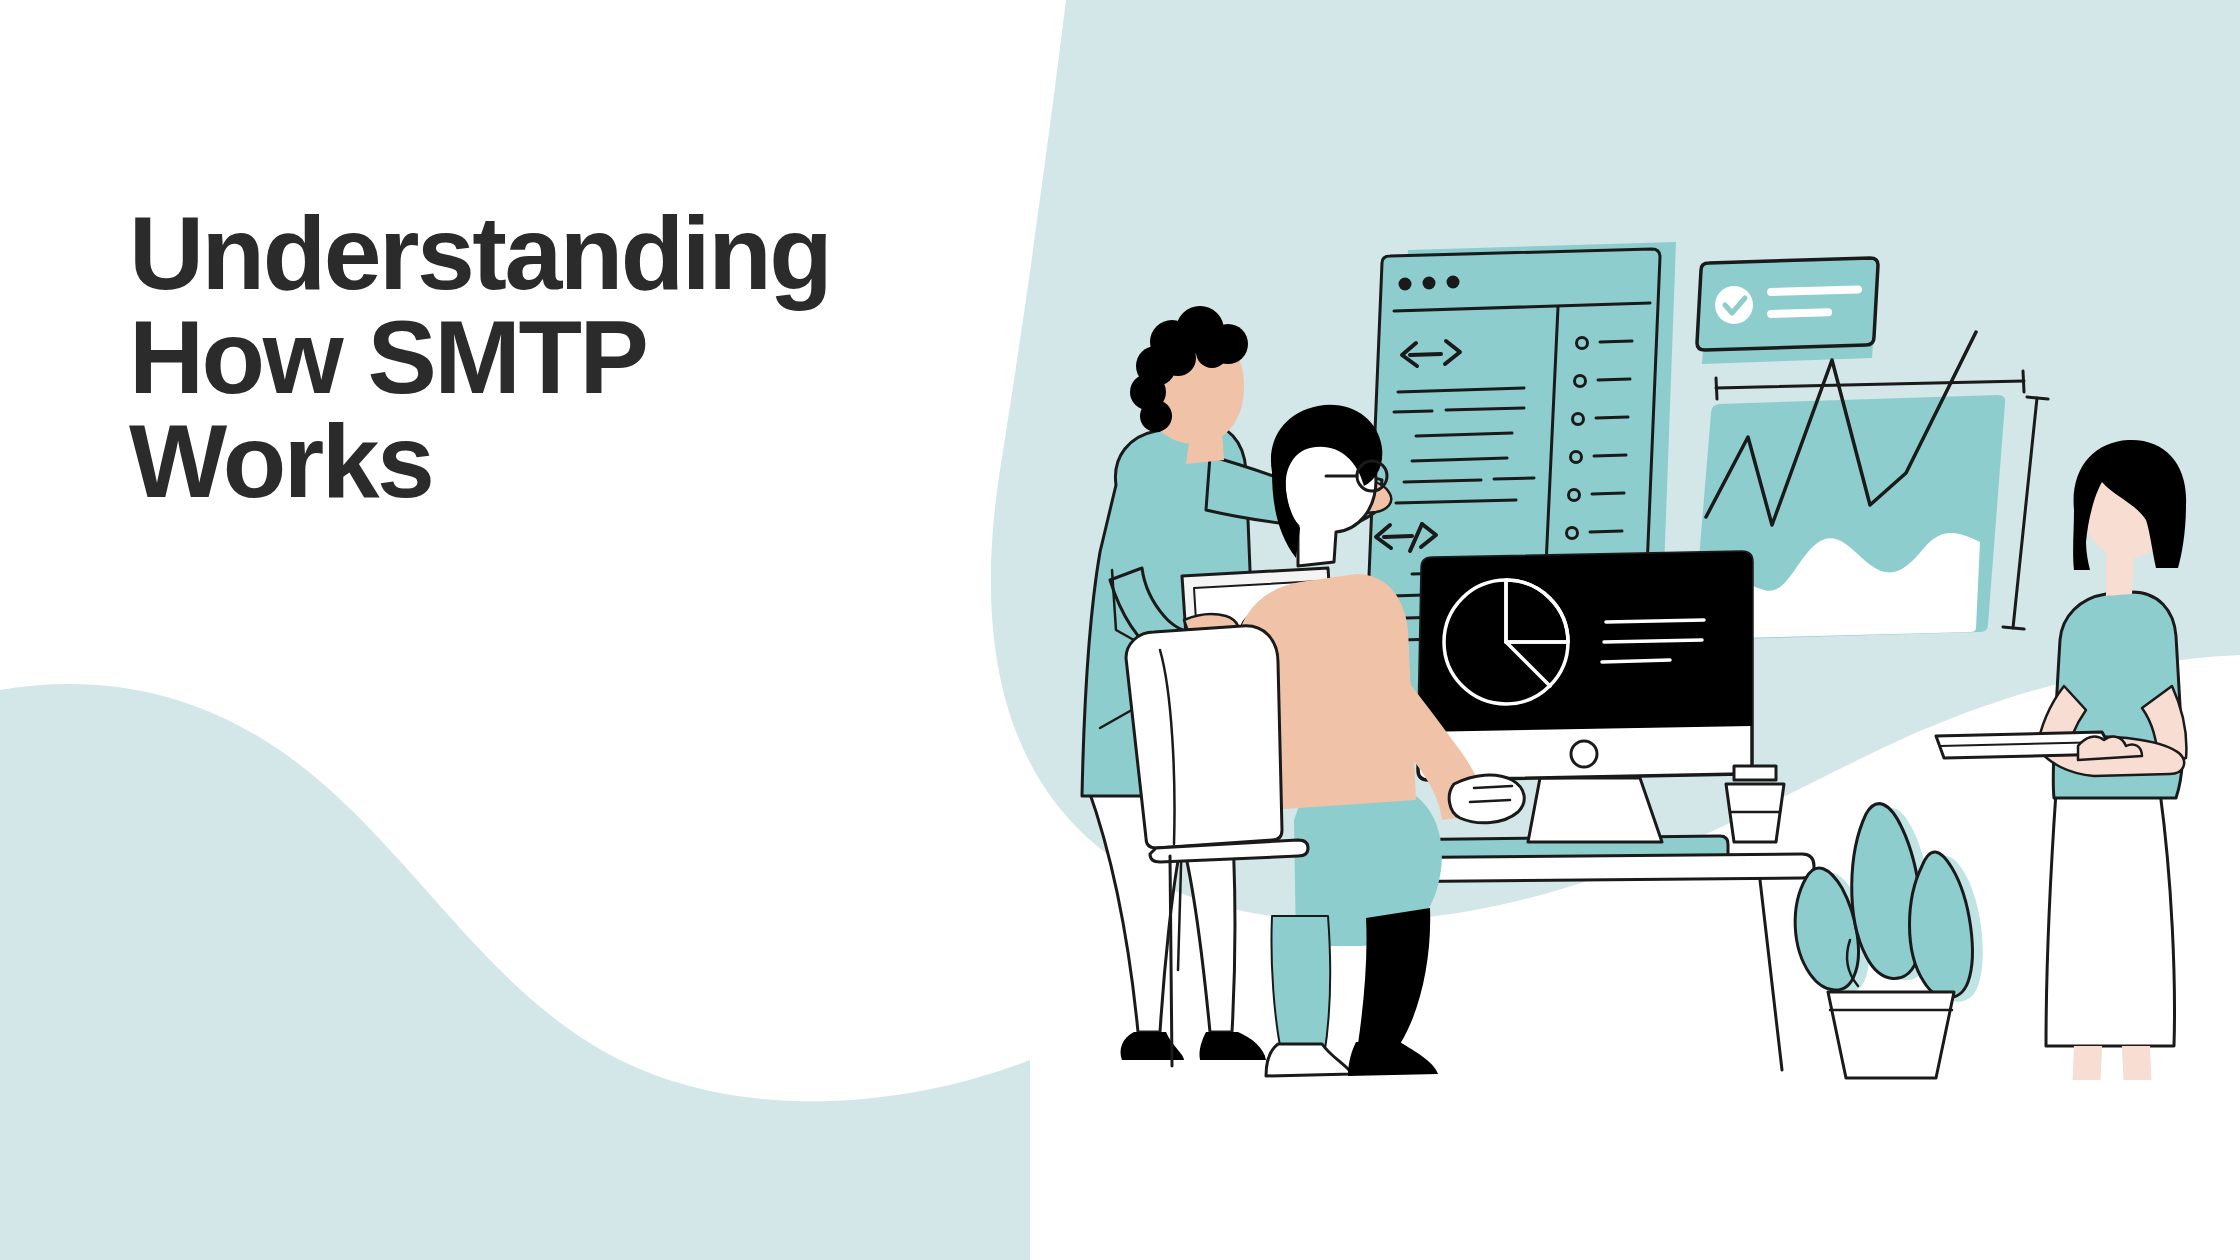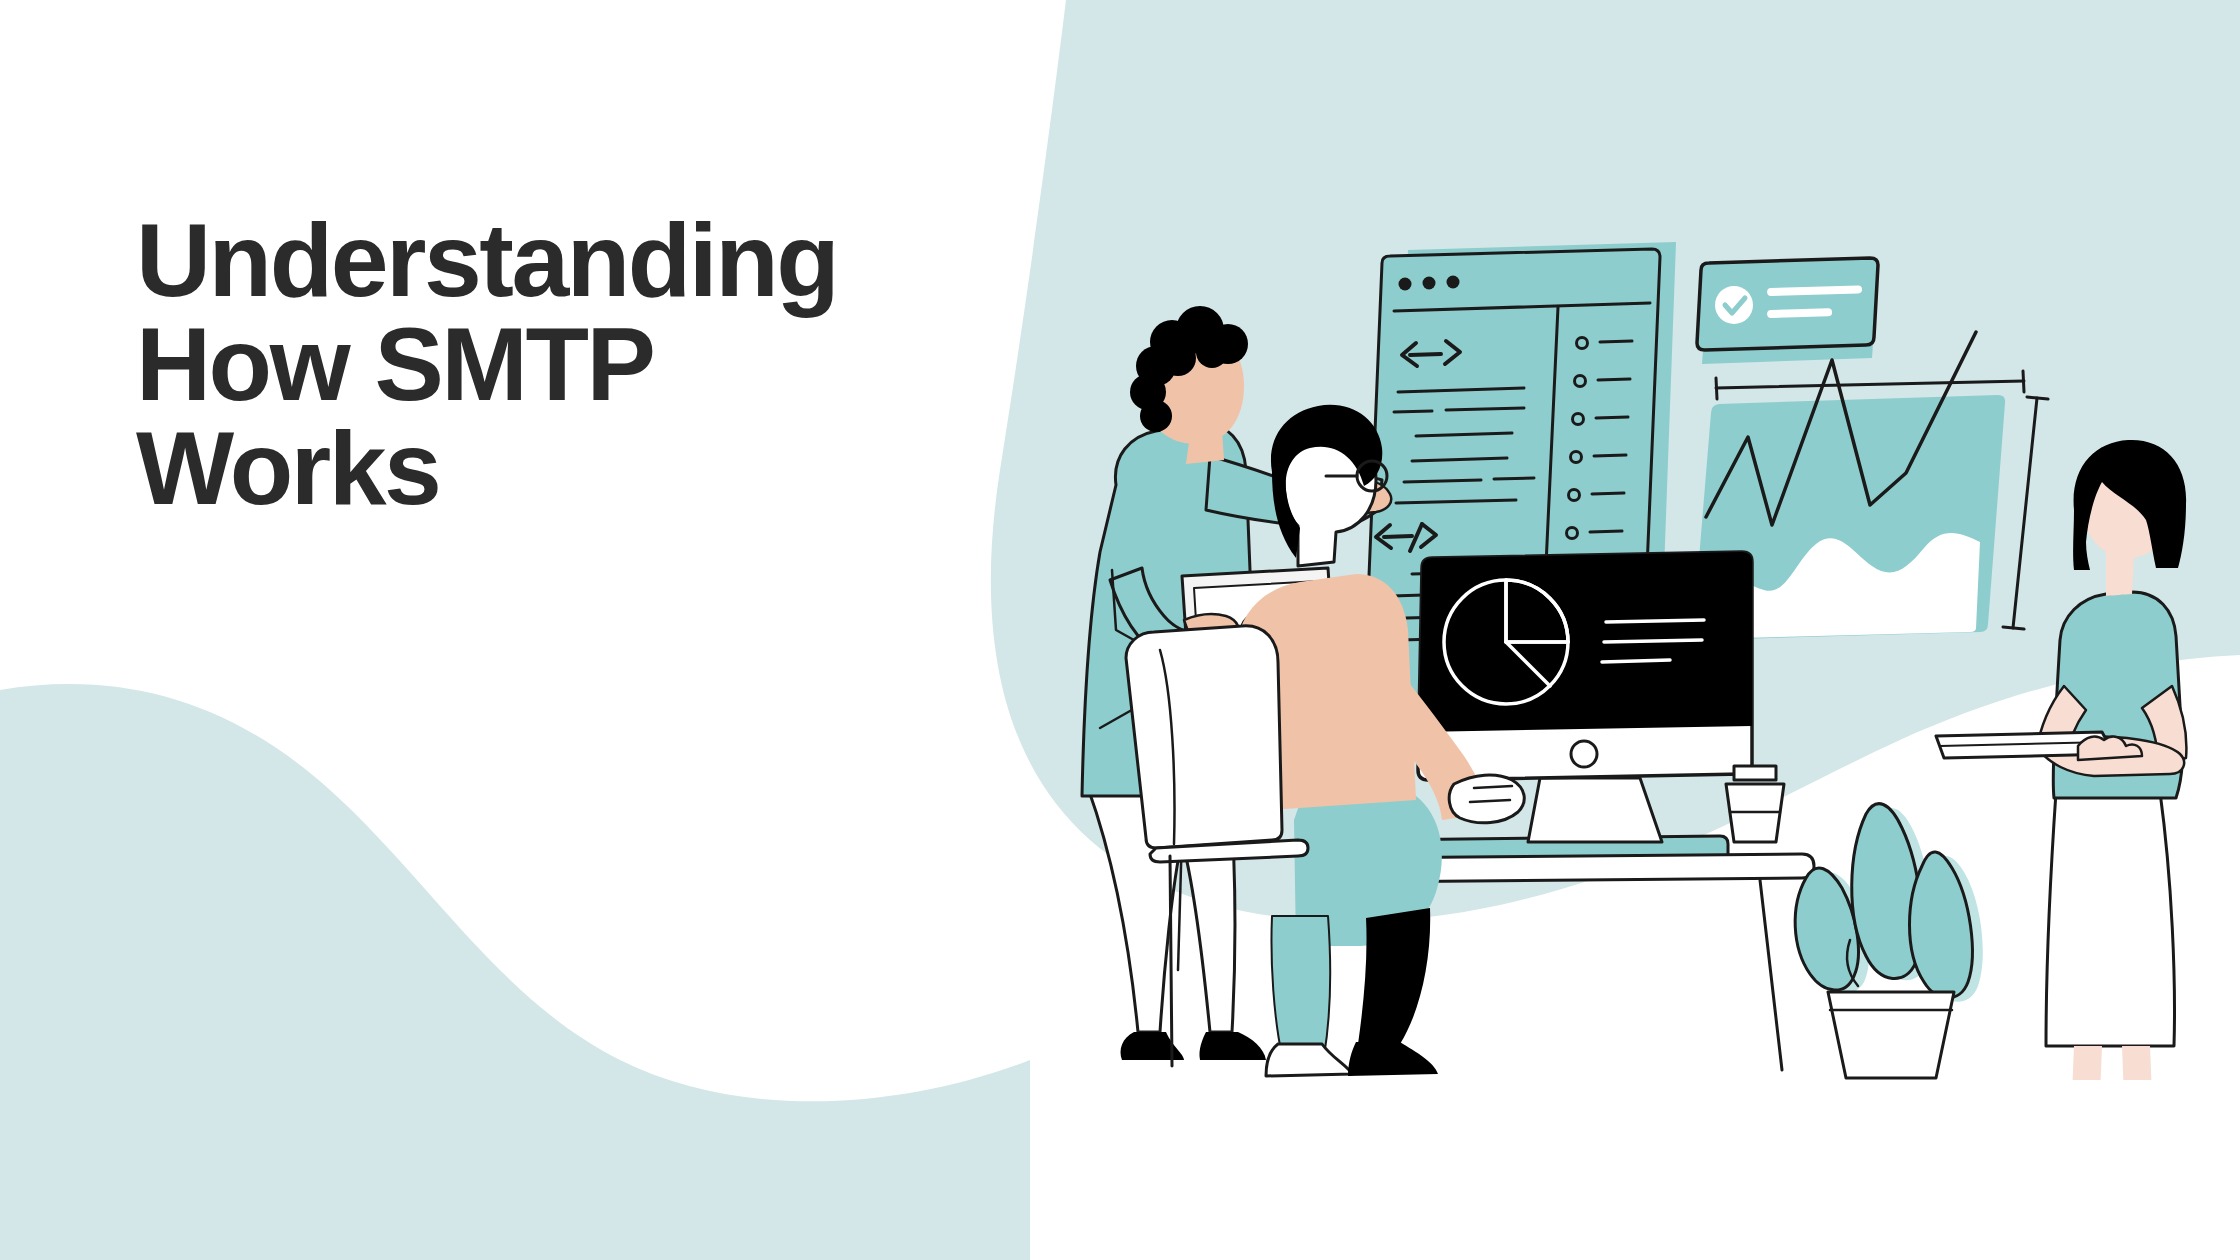--- a/index.html
+++ b/index.html
@@ -29,21 +29,21 @@
     top: 200px;
     width: 940px;
   }
   #title-block .headline {
     font-family: "Liberation Sans", sans-serif;
     font-weight: 700;
     font-size: 104px;
     line-height: 1.0;
     letter-spacing: -2.5px;
     color: #2b2b2b;
-    margin: 8px;
+    margin: 1px;
     white-space: pre-line;
   }
   #illustration {
     position: absolute;
     left: 1060px;
     top: 180px;
     width: 1140px;
     height: 900px;
   }
 </style>

